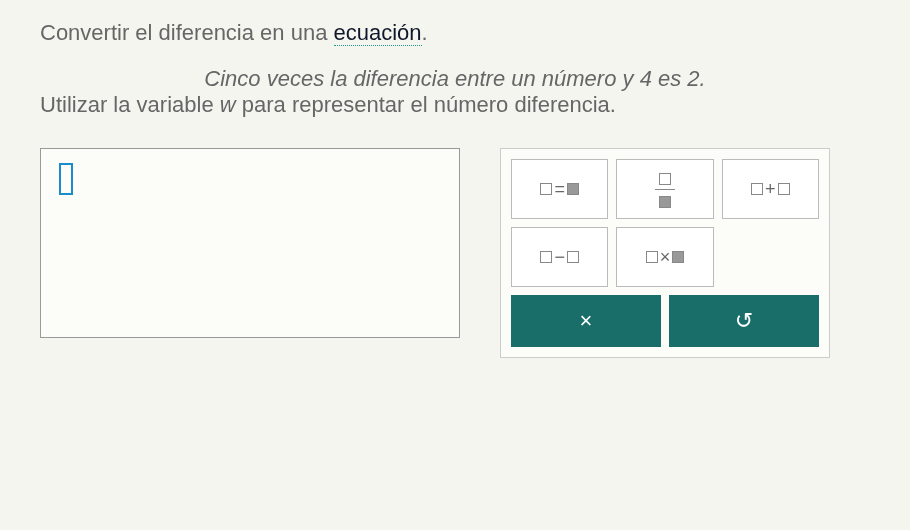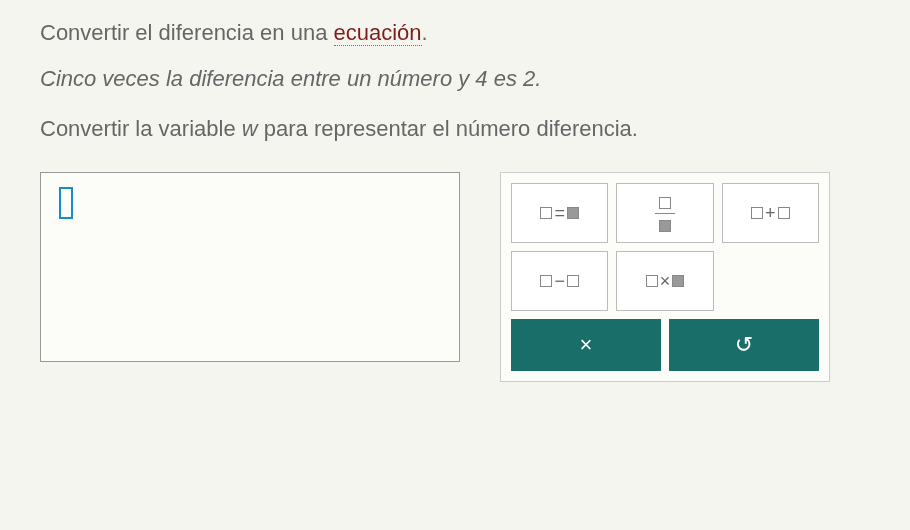--- a/index.html
+++ b/index.html
@@ -8,30 +8,29 @@
       background: #f5f5f0;
       padding: 20px 40px;
       color: #555;
     }
     .instruction {
       font-size: 22px;
       color: #666;
       margin-bottom: 20px;
     }
     .link-term {
-      color: #7f1d1d;
+      color: #0f172a;
       border-bottom: 1px dotted #1a9b8e;
       cursor: pointer;
     }
     .statement {
-      text-align: left;
+      text-align: center;
       font-style: italic;
       font-size: 22px;
       color: #666;
-      margin-bottom: 24px;
     }
     .var-instruction {
       font-size: 22px;
       color: #666;
       margin-bottom: 30px;
     }
     .italic-var {
       font-style: italic;
     }
     .workspace {
@@ -122,21 +121,21 @@
 </head>
 <body>
 
 <div class="instruction">
   <span>Convertir el diferencia en una </span><span class="link-term">ecuación</span><span>.</span>
 </div>
 
 <div class="statement">Cinco veces la diferencia entre un número y 4 es 2.</div>
 
 <div class="var-instruction">
-  <span>Convertir la variable </span><span class="italic-var">w</span><span> para representar el número diferencia.</span>
+  <span>Utilizar la variable </span><span class="italic-var">w</span><span> para representar el número diferencia.</span>
 </div>
 
 <div class="workspace">
 
   <div class="answer-box">
     <span class="cursor-placeholder"></span>
   </div>
 
   <div class="palette">
     <div class="palette-row">

